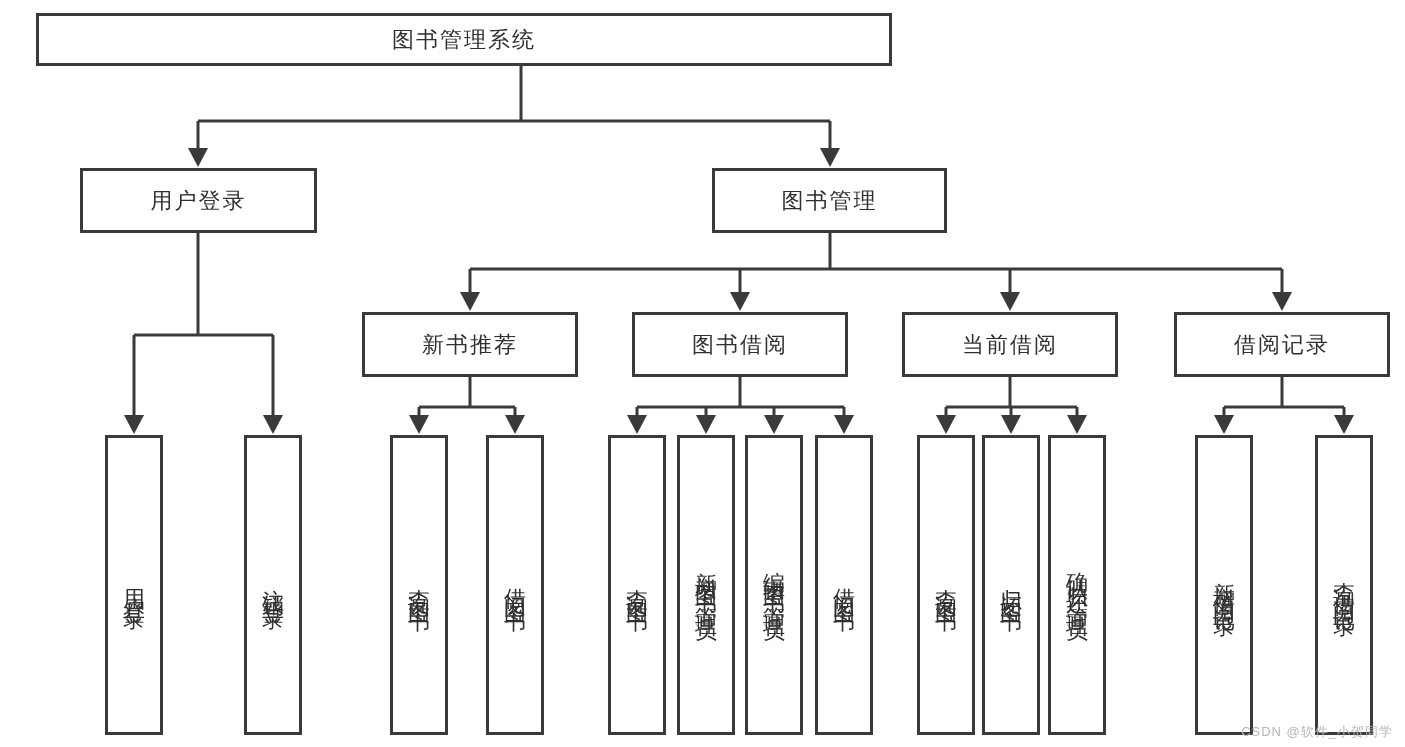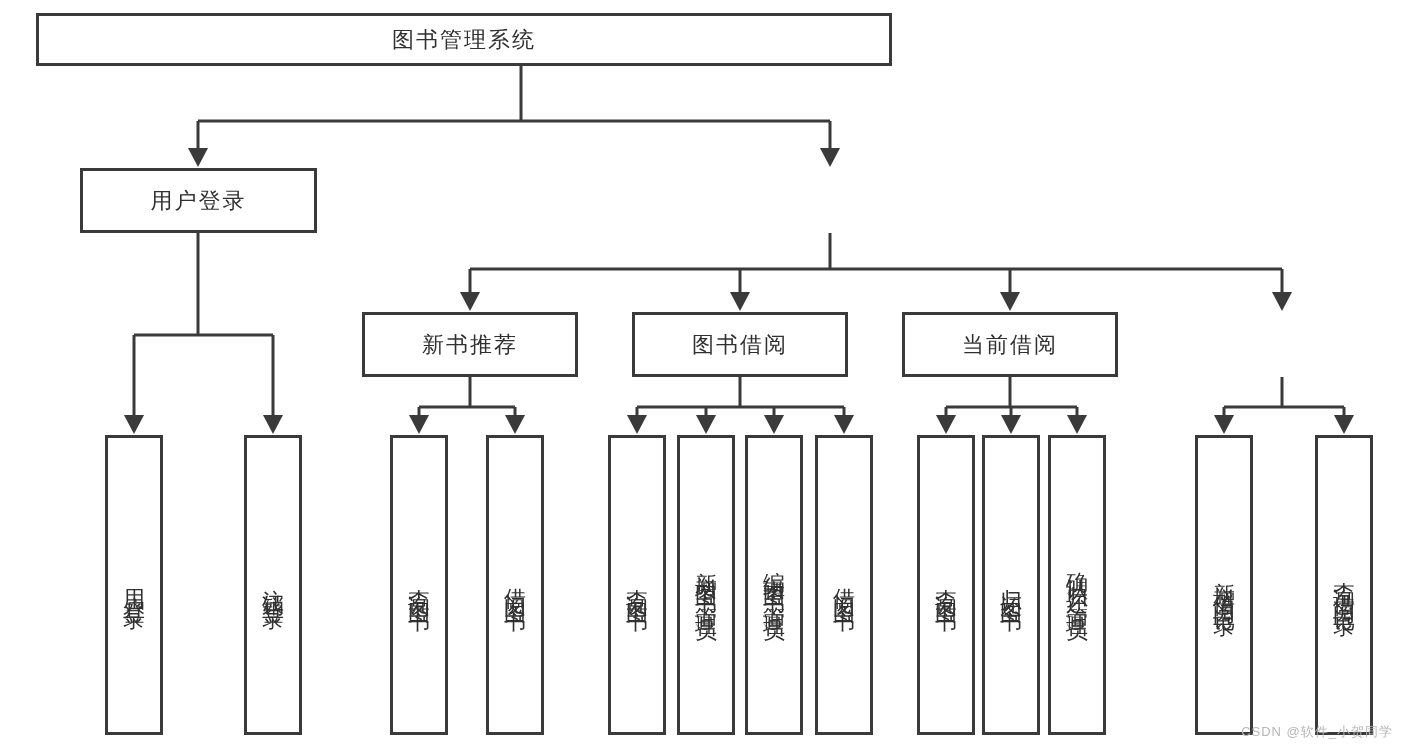--- a/index.html
+++ b/index.html
@@ -112,29 +112,35 @@
     <polygon points="1334,415 1354,415 1344,434"></polygon>
   </svg>
 
   <div class="node" style="left:20px; top:13px; width:856px; height:53px;margin-left:16px;">
     <span>图书管理系统</span>
   </div>
 
   <div class="node" style="left:80px; top:168px; width:237px; height:65px;">
     <span>用户登录</span>
   </div>
+  <div class="node" style="left:712px; top:168px; width:235px; height:65px;">
+    <span>图书管理</span>
+  </div>
 
   <div class="node" style="left:362px; top:312px; width:216px; height:65px;text-align:right;">
     <span>新书推荐</span>
   </div>
   <div class="node" style="left:632px; top:312px; width:216px; height:65px;text-align:center;">
     <span>图书借阅</span>
   </div>
   <div class="node" style="left:902px; top:312px; width:216px; height:65px;">
     <span>当前借阅</span>
+  </div>
+  <div class="node" style="left:1174px; top:312px; width:216px; height:65px;">
+    <span>借阅记录</span>
   </div>
 
   <div class="vnode" style="left:105px;">
     <span class="vtext">用户登录</span>
   </div>
   <div class="vnode" style="left:244px;">
     <span class="vtext">注销登录</span>
   </div>
 
   <div class="vnode" style="left:390px;">

